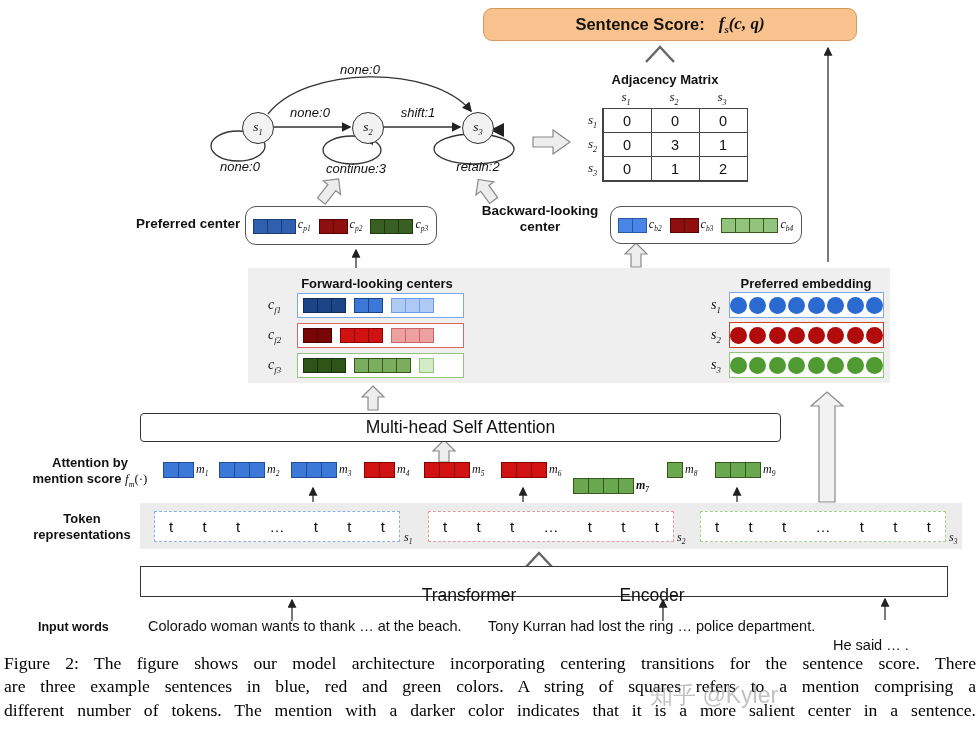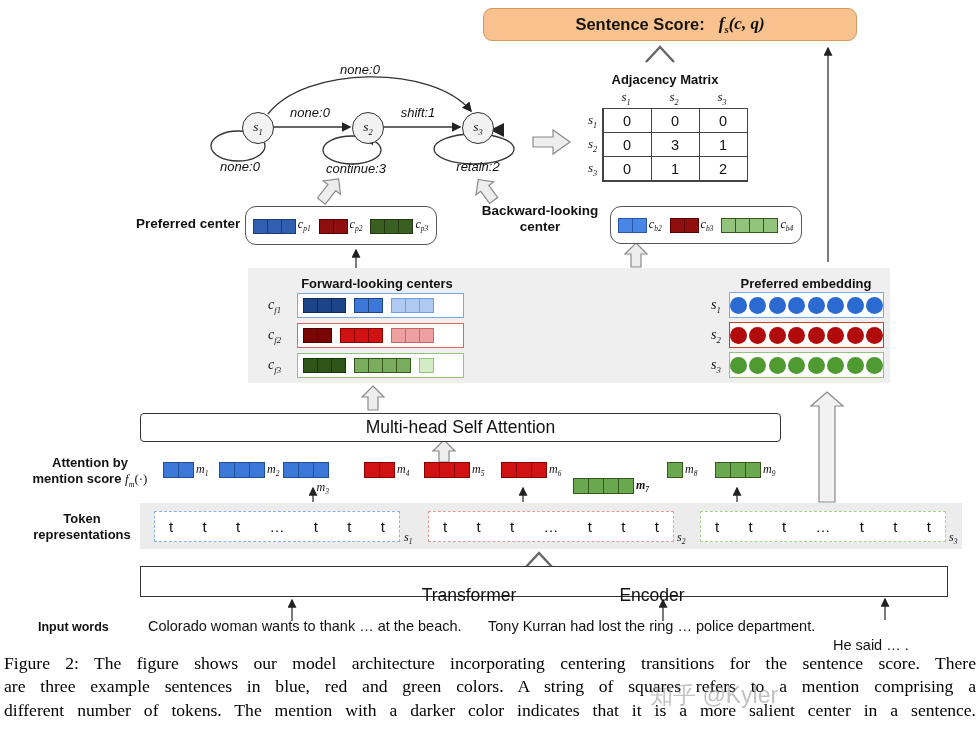--- a/index.html
+++ b/index.html
@@ -319,21 +319,21 @@
         <span class="sub-label" style="font-size: 12px;"><i>m</i><sub>1</sub></span>
       </span>
       <span class="sqgroup abs" style="left: 220px; top: 462px;">
         <span class="sqs">
           <span class="sq" style="width: 14px; height: 14px; background: rgb(60, 120, 216); border: 1px solid rgb(31, 78, 150);"></span>
           <span class="sq" style="width: 14px; height: 14px; background: rgb(60, 120, 216); border: 1px solid rgb(31, 78, 150);"></span>
           <span class="sq" style="width: 14px; height: 14px; background: rgb(60, 120, 216); border: 1px solid rgb(31, 78, 150);"></span>
         </span>
         <span class="sub-label" style="font-size: 12px;"><i>m</i><sub>2</sub></span>
       </span>
-      <span class="sqgroup abs" style="left: 284px; top: 462px; flex-direction: column;">
+      <span class="sqgroup abs" style="left: 292px; top: 462px;">
         <span class="sqs">
           <span class="sq" style="width: 14px; height: 14px; background: rgb(60, 120, 216); border: 1px solid rgb(31, 78, 150);"></span>
           <span class="sq" style="width: 14px; height: 14px; background: rgb(60, 120, 216); border: 1px solid rgb(31, 78, 150);"></span>
           <span class="sq" style="width: 14px; height: 14px; background: rgb(60, 120, 216); border: 1px solid rgb(31, 78, 150);"></span>
         </span>
         <span class="sub-label" style="font-size: 12px;"><i>m</i><sub>3</sub></span>
       </span>
       <span class="sqgroup abs" style="left: 365px; top: 462px;">
         <span class="sqs">
           <span class="sq" style="width: 14px; height: 14px; background: rgb(208, 18, 18); border: 1px solid rgb(139, 0, 0);"></span>

